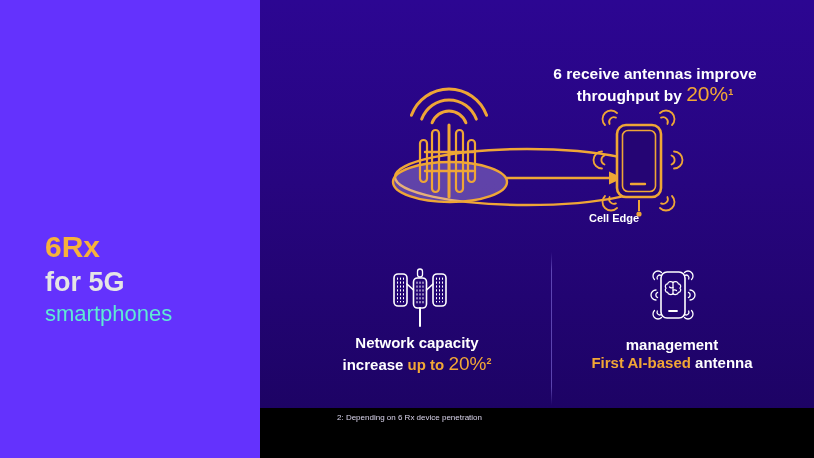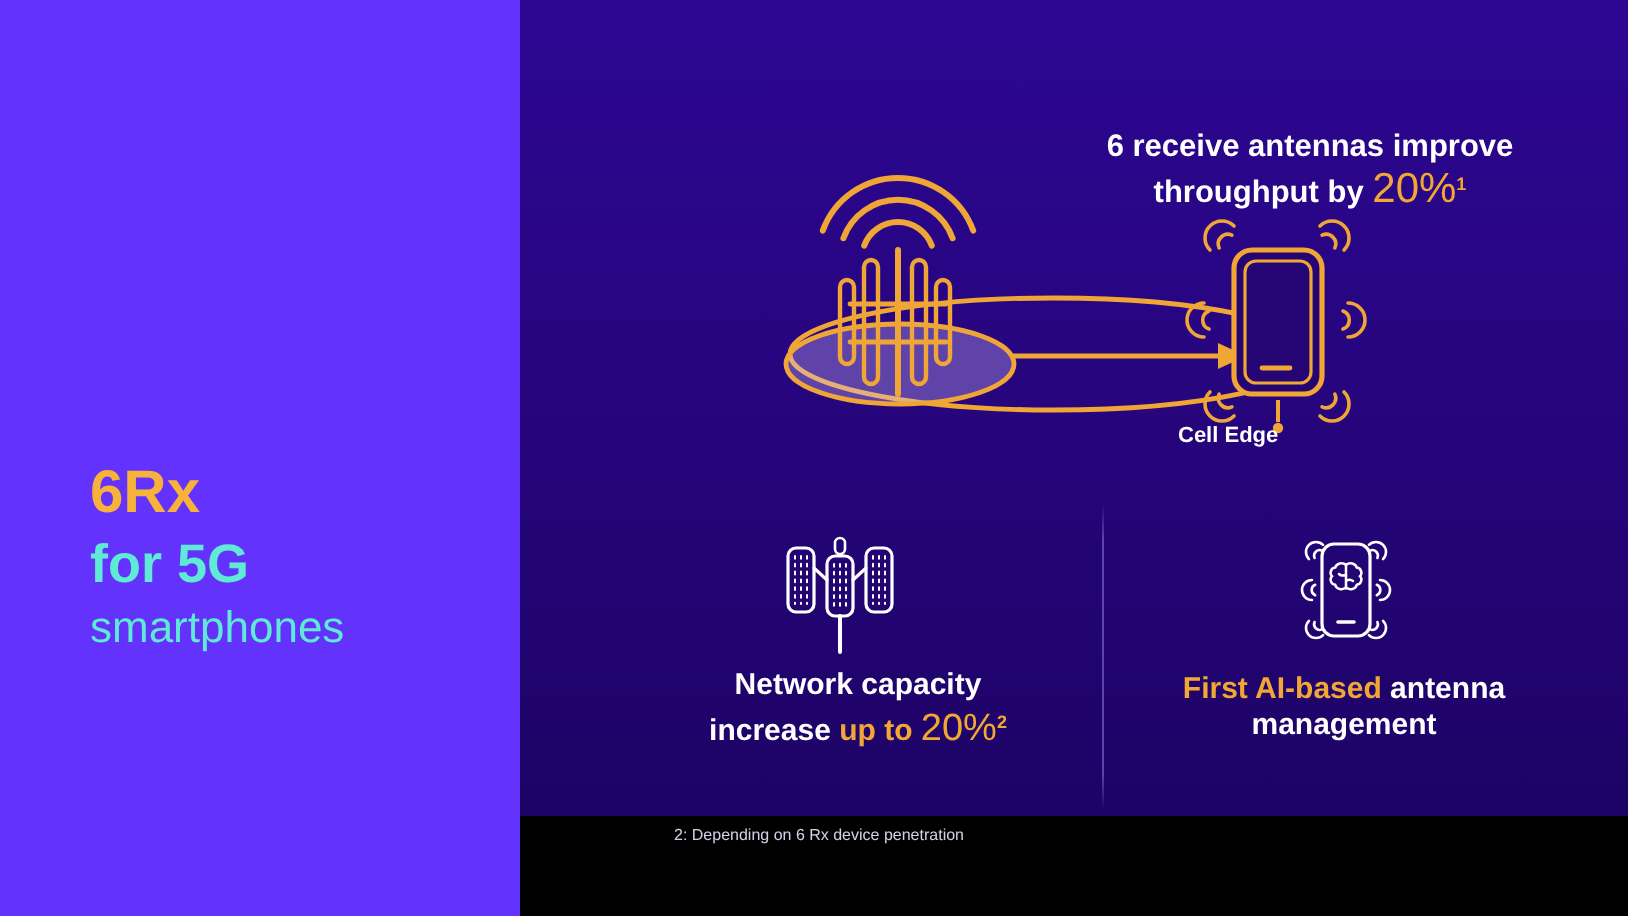--- a/index.html
+++ b/index.html
@@ -8,21 +8,21 @@
     font-family:"Liberation Sans", sans-serif;
     -webkit-font-smoothing:antialiased;
   }
   
   .left-panel {
     position:absolute; left:0; top:0; width:260px; height:458px;
     background:#6432FD;
   }
   .title-block { position:absolute; left:45px; top:192px;margin-top:37px; }
   .title-line1 { color:#F6B23B; font-size:30px; font-weight:700; line-height:36px; }
-  .title-line2 { color:#5eead4; font-size:27px; font-weight:700; line-height:34px; }
+  .title-line2 { color:#e5e5e5; font-size:27px; font-weight:700; line-height:34px; }
   .title-line3 { color:#5eead4; font-size:22px; font-weight:500; line-height:30px; }
 
   
   .right-panel {
     position:absolute; left:260px; top:0; width:554px; height:408px;
     background:linear-gradient(180deg,#2C0692 0%,#27057F 45%,#1D0365 100%);
   }
   .illustration { position:absolute; left:0; top:0; width:554px; height:458px; pointer-events:none; }
 
   .headline {
@@ -41,21 +41,21 @@
   .divider {
     position:absolute; left:291px; top:252px; width:1px; height:153px;
     background:linear-gradient(180deg, rgba(140,120,230,0) 0%, rgba(140,120,230,.55) 12%, rgba(140,120,230,.55) 88%, rgba(140,120,230,0) 100%);
   }
 
   .feature-icon { position:absolute; }
   .feature-caption {
     position:absolute; width:210px; text-align:center;
     color:#FFFFFF; font-size:15px; font-weight:700; line-height:18px;
   }
-  .caption-network { left:64px; top:334px; }
+  .caption-network { left:52px; top:334px; }
   .caption-ai { left:307px; top:336px; }
 
   .footnotes {
     position:absolute; left:77px; top:410px;
     color:rgba(235,230,255,.9); font-size:8px; line-height:15px; font-weight:400;
   }
 
   svg .stroke-accent { stroke:#EFA636; fill:none; }
   svg .fill-accent { fill:#EFA636; stroke:none; }
   svg .stroke-white { stroke:#FFFFFF; fill:none; }
@@ -182,22 +182,22 @@
           <use href="#wv2" transform="translate(41,31)"></use>
           <use href="#wv2" transform="translate(7,31) rotate(180)"></use>
           <use href="#wv2" transform="translate(9,12) rotate(-135)"></use>
           <use href="#wv2" transform="translate(39,12) rotate(-45)"></use>
           <use href="#wv2" transform="translate(9,50) rotate(135)"></use>
           <use href="#wv2" transform="translate(39,50) rotate(45)"></use>
         </g>
       </g>
     </svg>
     <div class="feature-caption caption-ai">
+      <div>management</div>
       <div><span class="accent">First AI-based</span><span> antenna</span></div>
-      <div>management</div>
     </div>
 
     <div class="footnotes">
       <div>2: Depending on 6 Rx device penetration</div>
     </div>
 
   </div>
 </div>
 
 </body></html>

